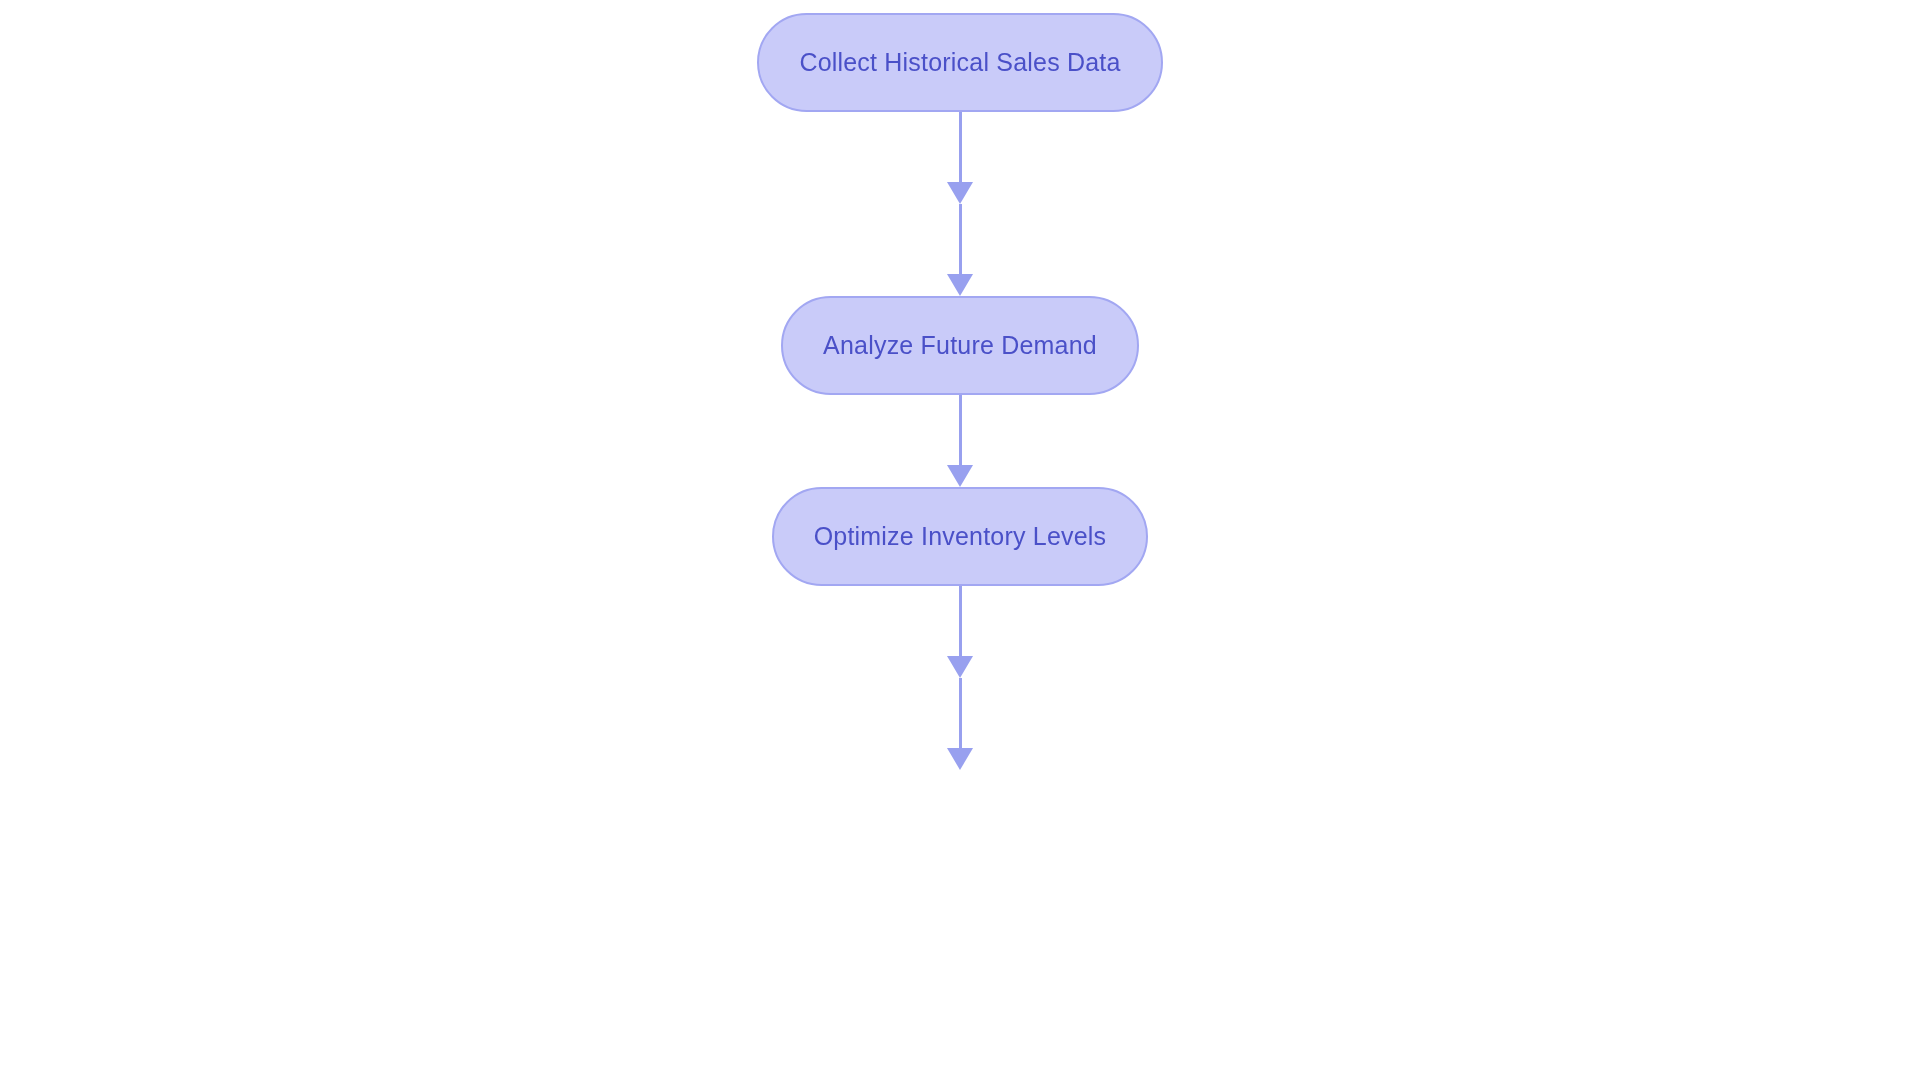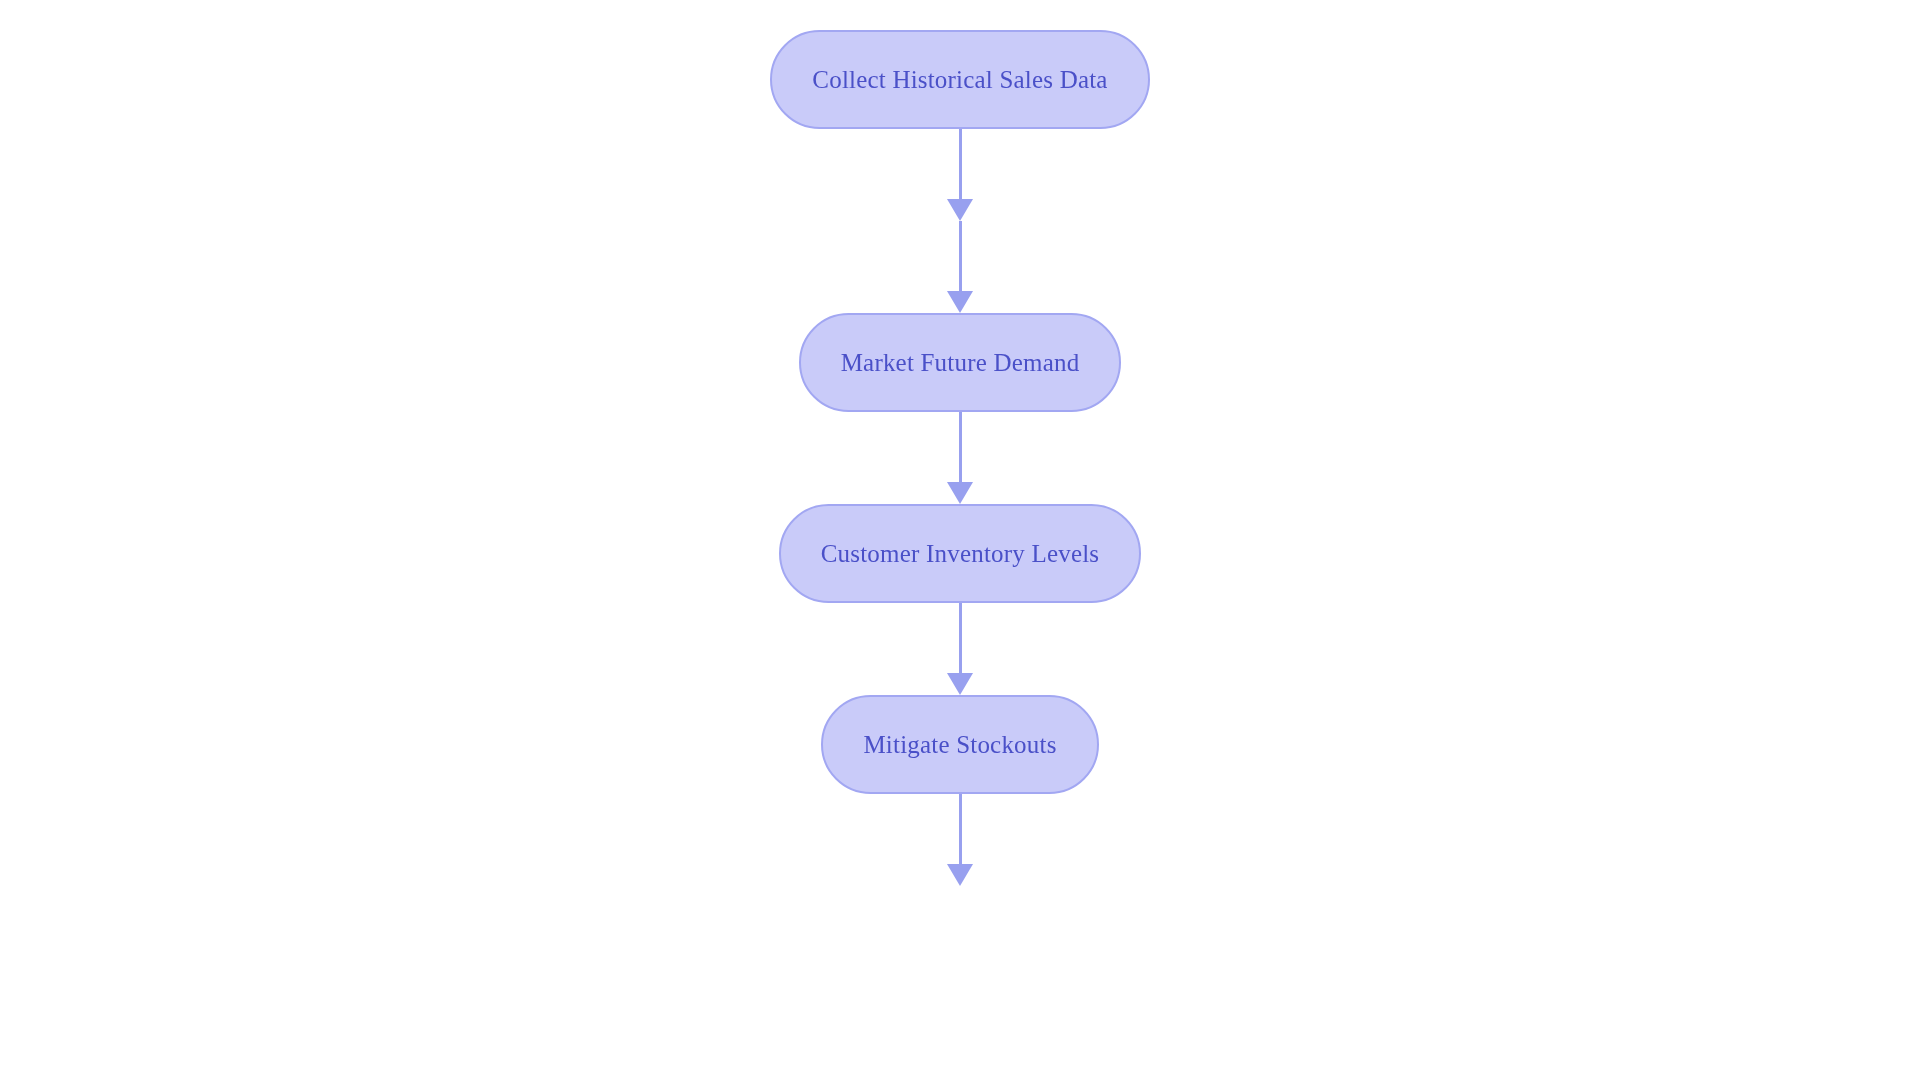--- a/index.html
+++ b/index.html
@@ -11,22 +11,21 @@
     font-family: "Liberation Sans", sans-serif;
     overflow: hidden;
   }
 
   .canvas {
     width: 1920px;
     height: 1083px;
     display: flex;
     flex-direction: column;
     align-items: center;
-    padding-top: 30px;
-    font-family: Liberation Serif, serif;
+    padding-top: 13px;
   }
 
   .node {
     min-height: 99px;
     padding: 0 40px;
     background: #c9cbf9;
     border: 2px solid #a2a7f2;
     border-radius: 50px;
     display: flex;
     align-items: center;
@@ -79,40 +78,37 @@
     <div class="head"></div>
   </div>
 
 
   <div class="connector">
     <div class="line"></div>
     <div class="head"></div>
   </div>
 
   <div class="node">
-    <span class="node-label">Market Future Demand</span>
+    <span class="node-label">Analyze Future Demand</span>
   </div>
 
   <div class="connector">
     <div class="line"></div>
     <div class="head"></div>
   </div>
 
   <div class="node">
-    <span class="node-label">Customer Inventory Levels</span>
+    <span class="node-label">Optimize Inventory Levels</span>
   </div>
 
   <div class="connector">
     <div class="line"></div>
     <div class="head"></div>
   </div>
 
-  <div class="node">
-    <span class="node-label">Mitigate Stockouts</span>
-  </div>
 
   <div class="connector">
     <div class="line"></div>
     <div class="head"></div>
   </div>
 
 
 </div>
 
 </body></html>

